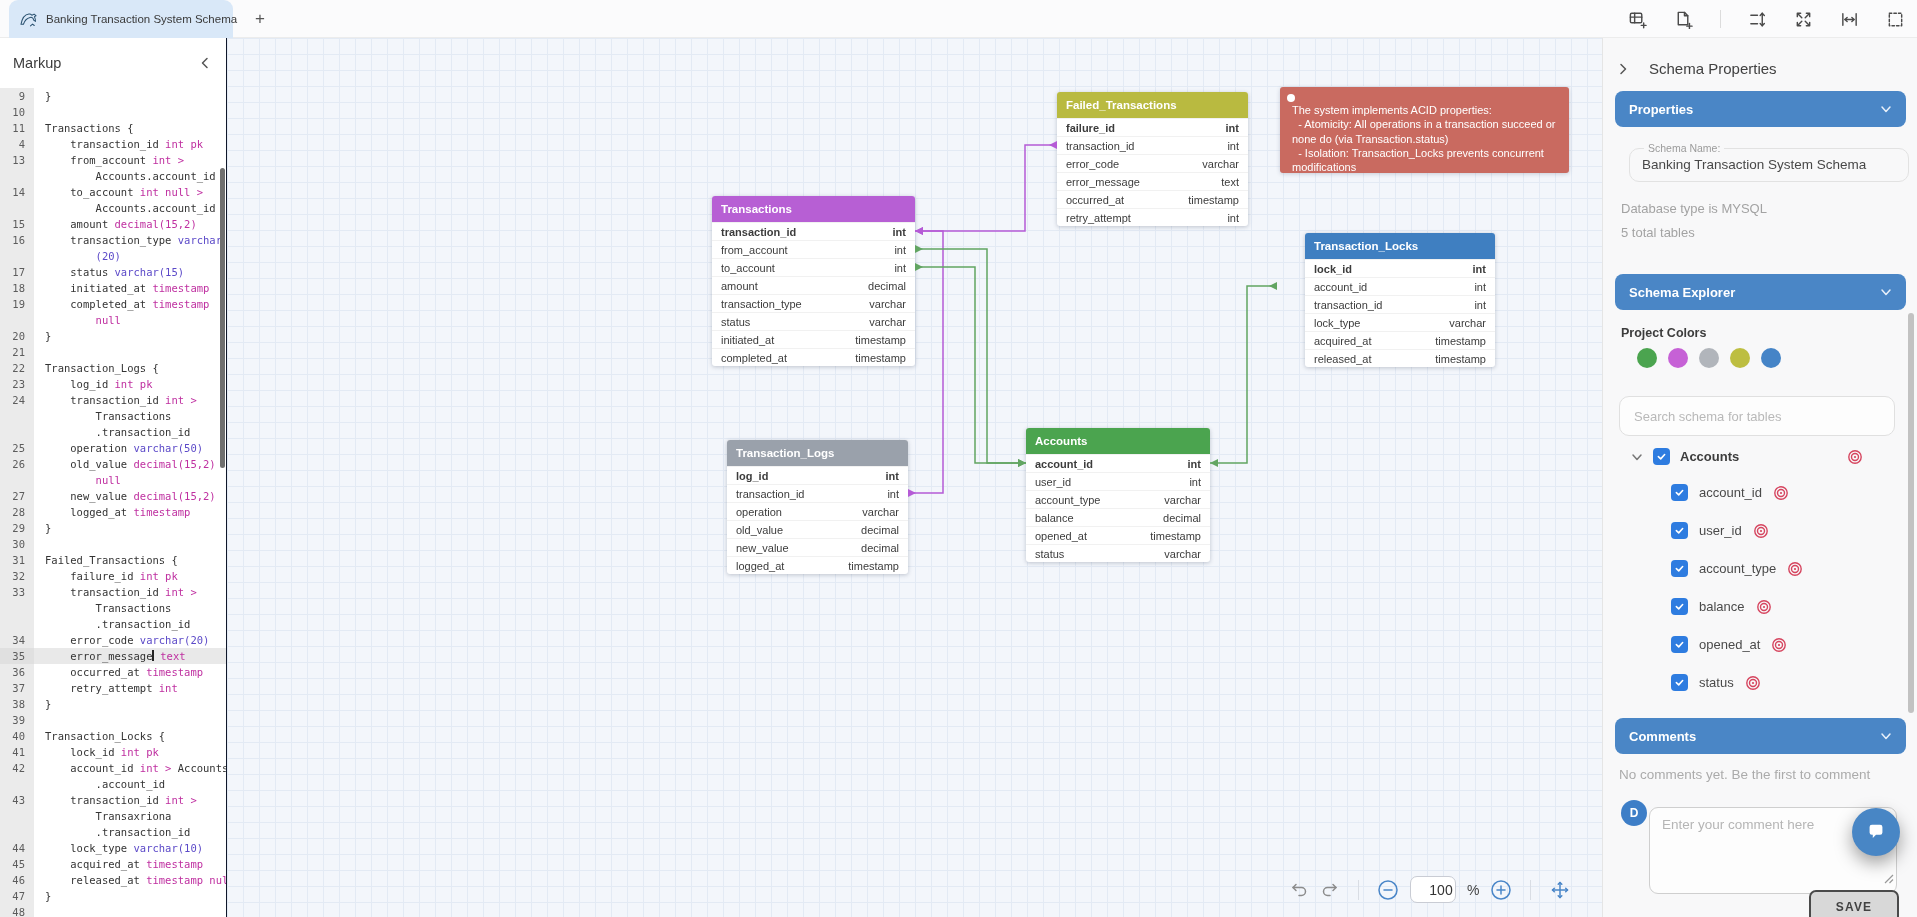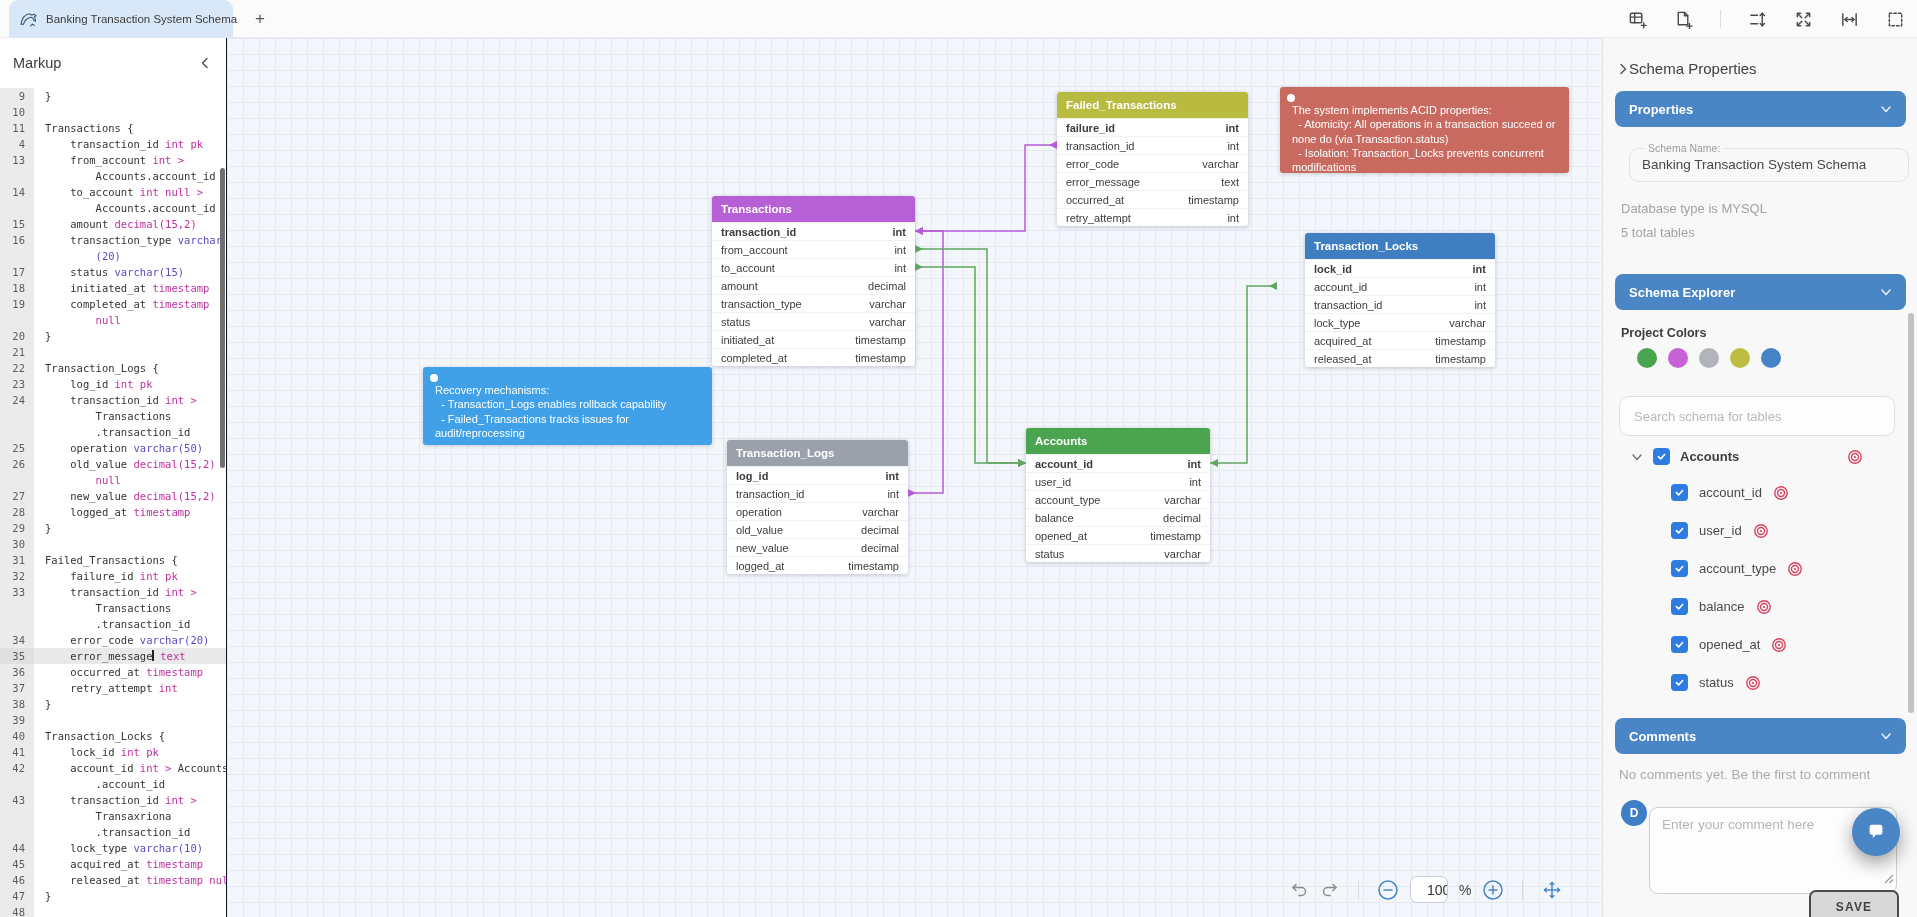--- a/index.html
+++ b/index.html
@@ -56,27 +56,27 @@
   .dtable-row.pk { font-weight:bold; }
   .note { position:absolute; z-index:2; border-radius:3px; color:#fff; font-size:11px; line-height:1.3;
           padding:16px 10px 8px 12px; white-space:pre-wrap; box-shadow:0 1px 4px rgba(50,60,90,.22); cursor:move; }
   .note-dot { position:absolute; left:7px; top:7px; width:8px; height:8px; border-radius:50%; background:#fff; }
 
   .canvas-toolbar { position:absolute; z-index:8; left:1062px; top:838px; display:flex; align-items:center; gap:11px; }
   .ct-btn { width:20px; height:20px; cursor:pointer; }
   .ct-gray { color:#8c8c8c; }
   .ct-blue { color:#4a86c8; width:22px; height:22px; }
   .ct-divider { width:1px; height:20px; background:#d9dde4; margin:0 7px; }
-  .ct-zoom { width:38px; height:27px; border:1px solid #c9ccd4; border-radius:7px; background:#fff;
+  .ct-zoom { width:46px; height:27px; border:1px solid #c9ccd4; border-radius:7px; background:#fff;
              text-align:center; font-size:14px; color:#333; font-family:"Liberation Sans", sans-serif;padding-left:16px; }
   .ct-pct { font-size:14px; color:#444; }
 
   
   .right-panel { position:relative; width:315px; flex:none; background:#f8f8f9; border-left:1px solid #e5e5e5; }
-  .rp-title { position:absolute; top:22px; left:14px; display:flex; align-items:center; gap:0;
+  .rp-title { position:absolute; top:22px; left:14px; display:flex; align-items:center; gap:20px;
               font-size:15px; color:#414141;text-align:right; }
   .rp-chev { width:12px; height:12px; color:#555; }
   .sec-hdr { position:absolute; left:12px; width:291px; height:36px; background:#4a86c6; border-radius:8px;
              color:#fff; font-size:13px; font-weight:bold; display:flex; align-items:center;
              justify-content:space-between; padding:0 14px; cursor:pointer; }
   .sec-hdr .rp-chev { color:#e8f0fa; }
   .name-box { position:absolute; top:104px; left:26px; width:280px; border:1px solid #e2e2e2;
               border-radius:10px; background:#f8f8f9; padding:2px 12px 9px; }
   .name-box legend { font-size:10.5px; color:#9b9b9b; padding:0 4px; margin-left:2px; }
   .name-val { font-size:13.5px; color:#484848; margin-top:1px; white-space:nowrap; }
@@ -606,23 +606,20 @@
           </div>
           <div class="dtable-row">
             <span>opened_at</span>
             <span>timestamp</span>
           </div>
           <div class="dtable-row">
             <span>status</span>
             <span>varchar</span>
           </div>
         </div>
-        <div class="note" style="left: 196px; top: 329px; width: 289px; height: 78px; background: rgb(65, 161, 232);"><span class="note-dot"></span><span>Recovery mechanisms:
-  - Transaction_Logs enables rollback capability
-  - Failed_Transactions tracks issues for audit/reprocessing</span></div>
         <div class="note" style="left: 1053px; top: 49px; width: 289px; height: 86px; background: rgb(201, 106, 96);"><span class="note-dot"></span><span>The system implements ACID properties:
   - Atomicity: All operations in a transaction succeed or none do (via Transaction.status)
   - Isolation: Transaction_Locks prevents concurrent modifications</span></div>
       </div>
 
     <div class="right-panel">
       <div class="rp-title">
         <span class="rp-chev icon">
           <svg viewBox="0 0 12 12">
               <path d="M4 1.5 L8.5 6 L4 10.5"></path>

